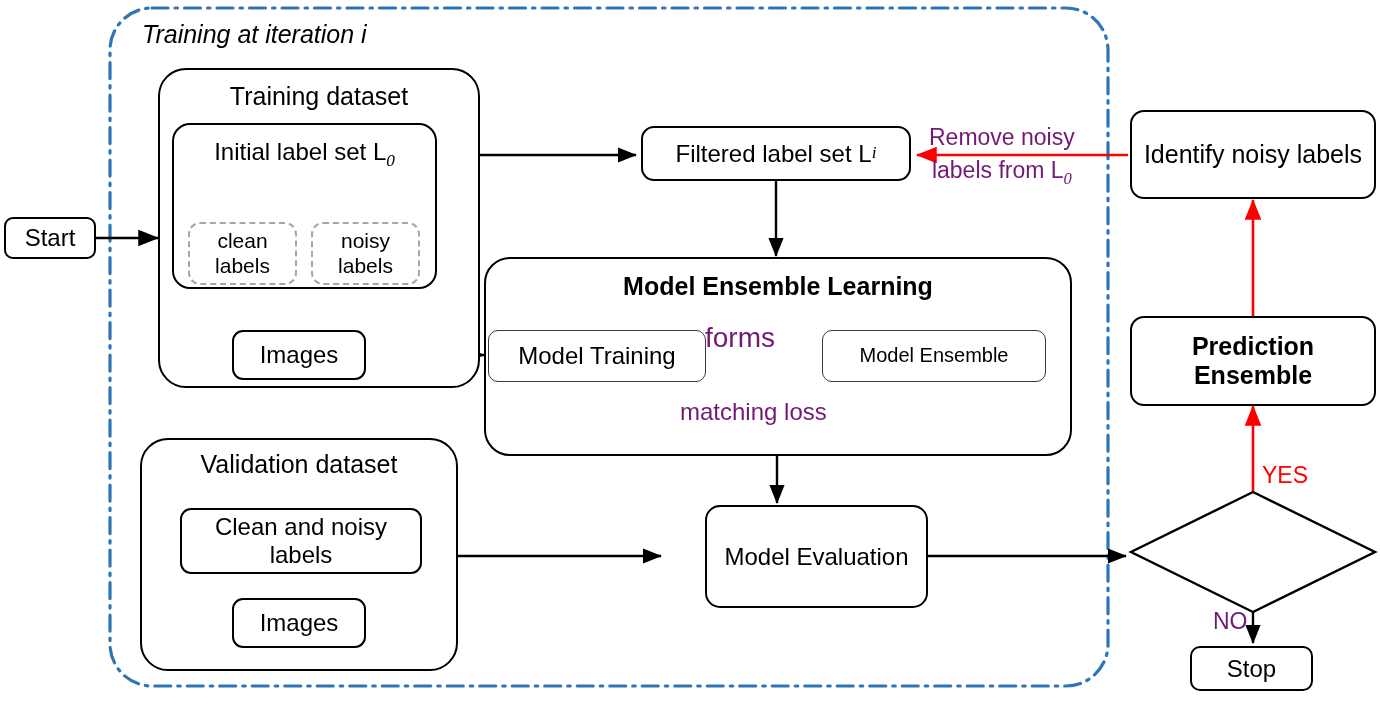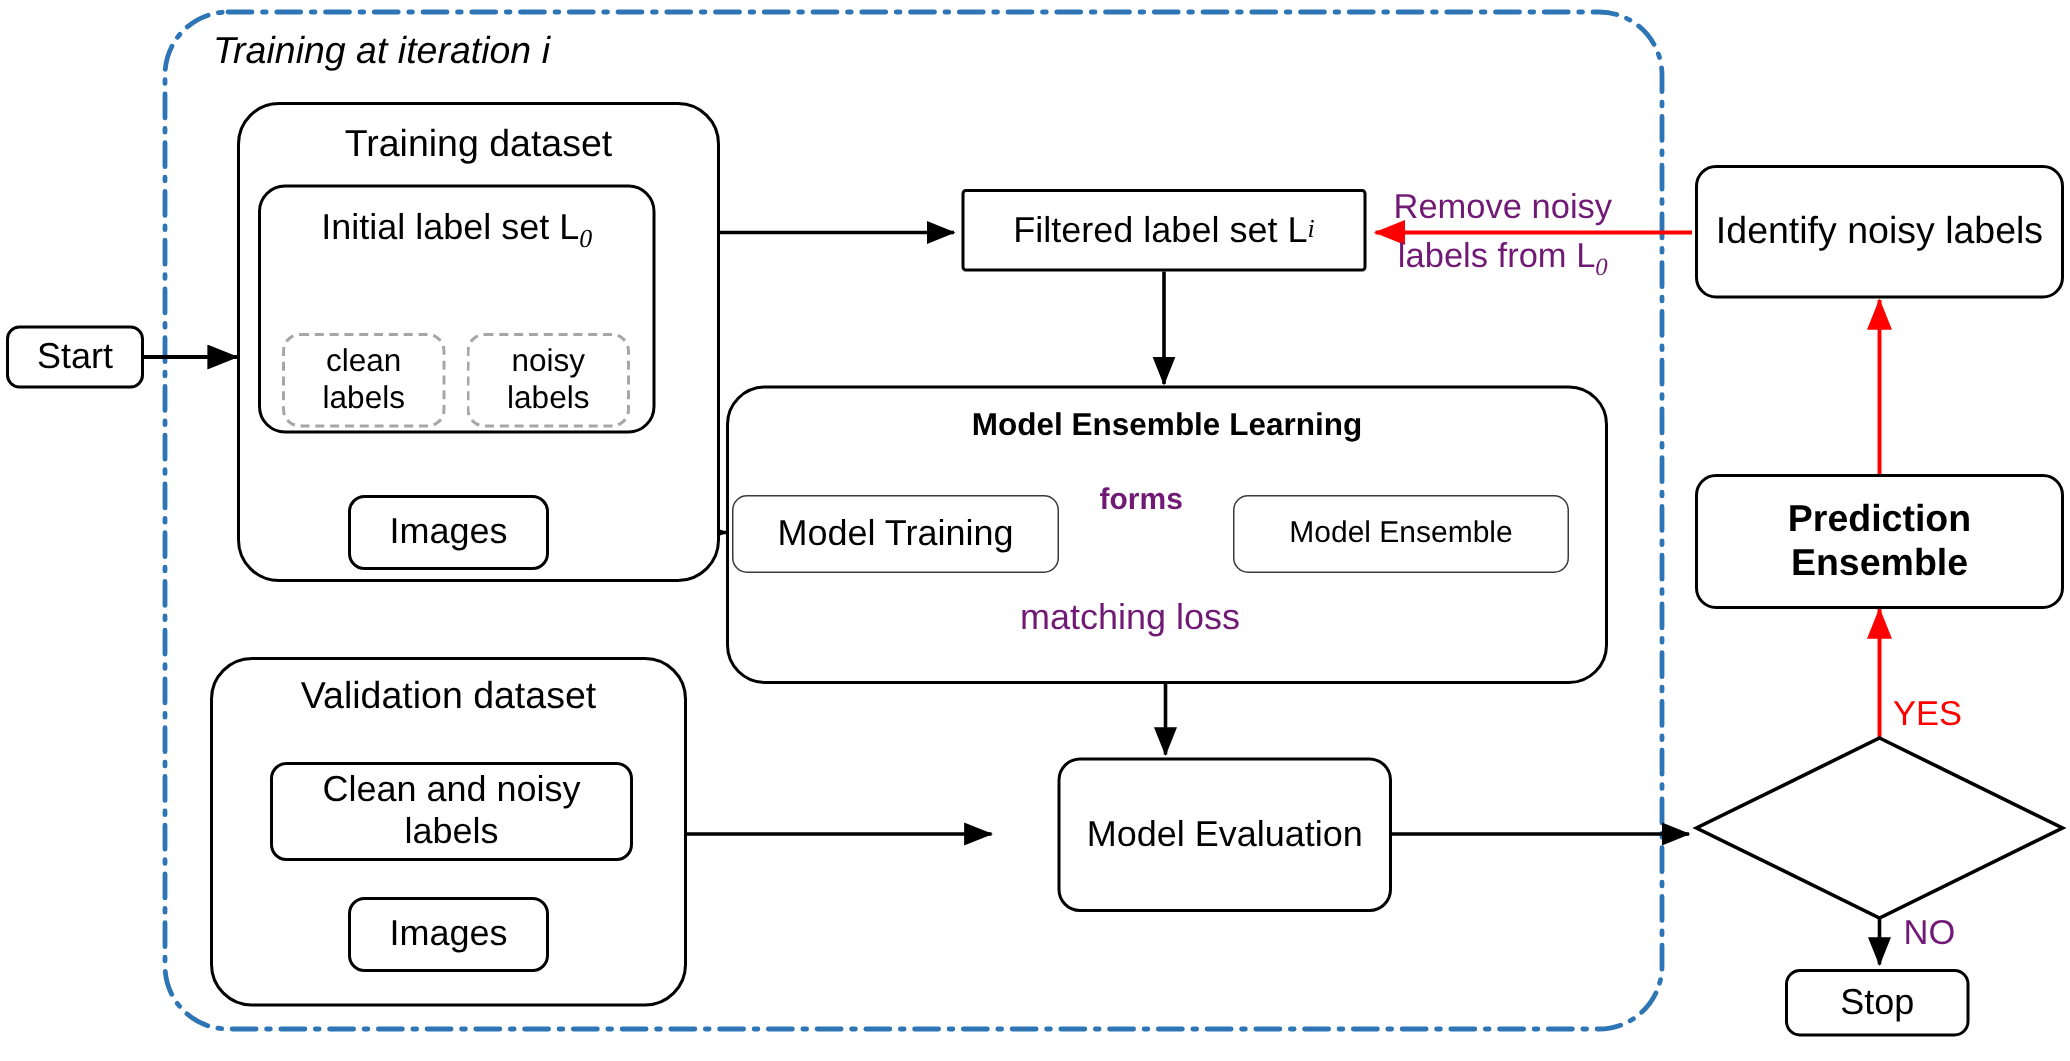--- a/index.html
+++ b/index.html
@@ -135,42 +135,42 @@
 
   <div class="node rbox" style="left:232px; top:330px; width:134px; height:50px; font-size:24px; border-radius:11px;">Images</div>
 
   <div class="node rbox" style="left:140px; top:438px; width:318px; height:233px; border-radius:28px; display:block;"></div>
   <div class="grouplabel" style="left:140px; top:450px; width:318px; font-size:25px;">Validation dataset</div>
 
   <div class="node rbox" style="left:180px; top:508px; width:242px; height:66px; font-size:24px; border-radius:11px;">Clean and noisy labels</div>
 
   <div class="node rbox" style="left:232px; top:598px; width:134px; height:50px; font-size:24px; border-radius:11px;">Images</div>
 
-  <div class="node rbox" style="left:641px; top:126px; width:270px; height:55px; font-size:24px; border-radius:3px;">
+  <div class="node rbox" style="left:641px; top:126px; width:270px; height:55px; font-size:24px; border-radius:13px;">
     <span>Filtered label set L</span>
       <span class="sub">i</span>
   </div>
 
   <div class="node rbox" style="left:484px; top:257px; width:588px; height:199px; border-radius:26px; display:block;"></div>
-  <div class="grouplabel bold" style="left:484px; top:272px; width:588px; font-size:21px;">Model Ensemble Learning</div>
+  <div class="grouplabel bold" style="left:484px; top:272px; width:588px; font-size:25px;">Model Ensemble Learning</div>
 
   <div class="node rbox-thin" style="left:488px; top:330px; width:218px; height:52px; font-size:24px;">Model Training</div>
 
   <div class="node rbox-thin" style="left:822px; top:330px; width:224px; height:52px; font-size:20px;">Model Ensemble</div>
 
-  <div class="edgelabel" style="left:733px; top:322px; font-size:20px;font-weight:bold;">forms</div>
+  <div class="edgelabel" style="left:705px; top:322px; font-size:28px;">forms</div>
 
   <div class="edgelabel" style="left:680px; top:398px; font-size:24px;">matching loss</div>
 
   <div class="node rbox" style="left:666px; top:505px; width:223px; height:103px; font-size:24px; border-radius:15px;margin-left:39px;">Model Evaluation</div>
 
 
   <div class="edgelabel redtext" style="left:1262px; top:462px; font-size:23px;">YES</div>
 
-  <div class="edgelabel" style="left:1269px; top:608px; font-size:23px;">NO</div>
+  <div class="edgelabel" style="left:1213px; top:608px; font-size:23px;">NO</div>
 
   <div class="node rbox" style="left:1190px; top:646px; width:123px; height:45px; font-size:24px; border-radius:10px;">Stop</div>
 
   <div class="node rbox bold" style="left:1130px; top:316px; width:246px; height:90px; font-size:25px; border-radius:14px;">Prediction Ensemble</div>
 
   <div class="node rbox" style="left:1130px; top:110px; width:246px; height:89px; font-size:25px; border-radius:14px;">Identify noisy labels</div>
 
   <div class="edgelabel" style="left:929px; top:121px; font-size:23px; line-height:1.45; text-align:center;">
     <div>Remove noisy</div>
     <div><span>labels from L</span><span class="sub">0</span></div>

